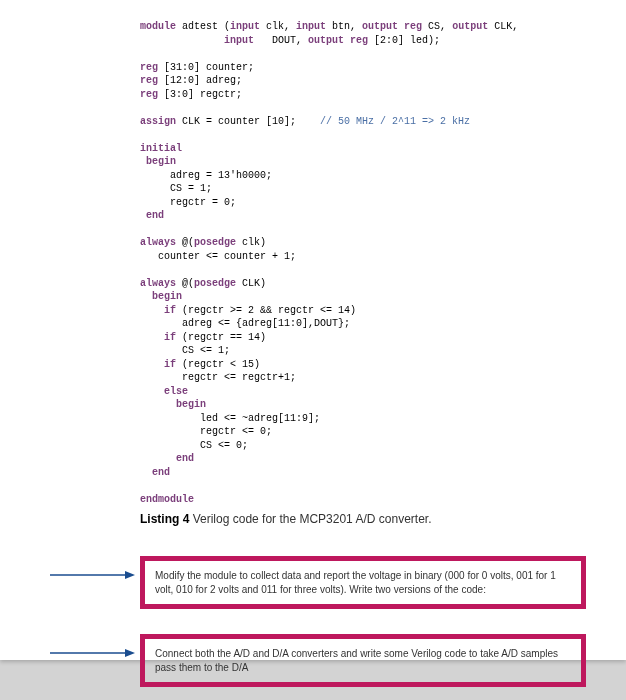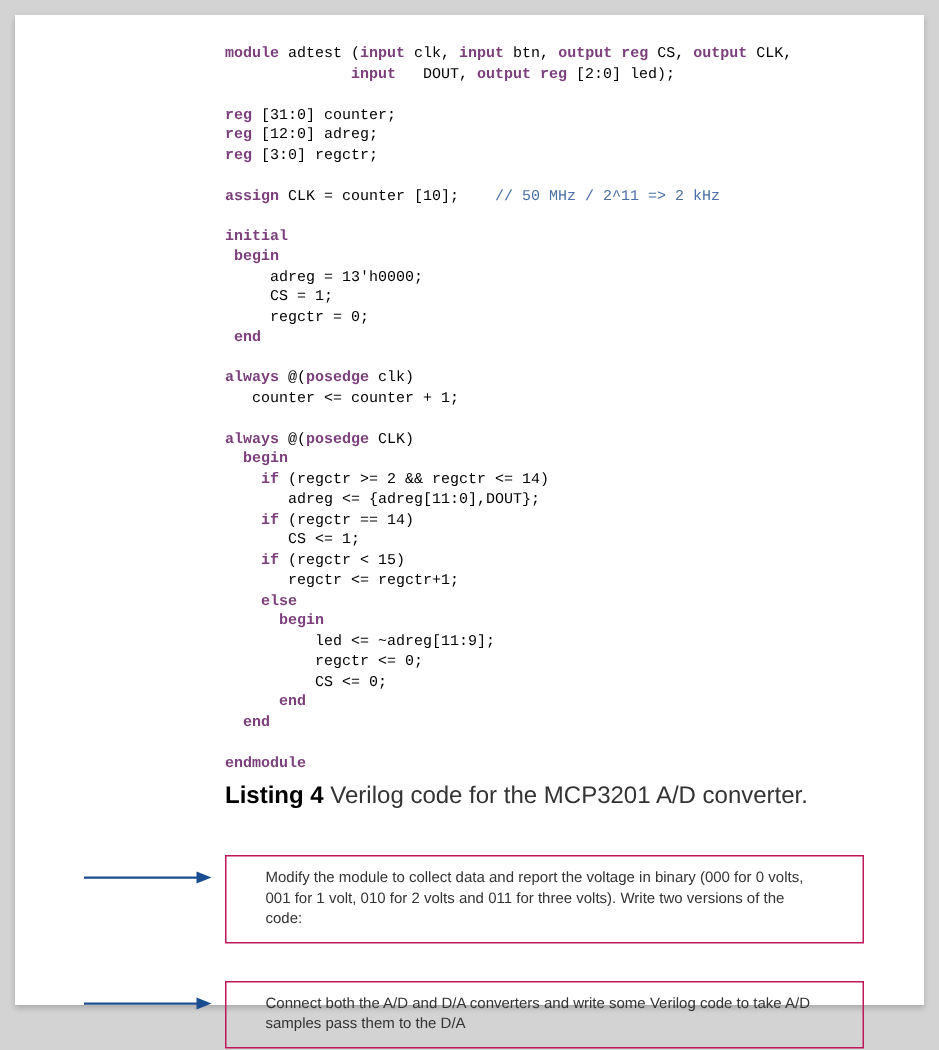--- a/index.html
+++ b/index.html
@@ -6,46 +6,45 @@
     margin: 0;
     padding: 0;
     background: #d3d3d3;
     font-family: Arial, sans-serif;
     width: 626px;
     height: 700px;
     overflow: hidden;
   }
   .page {
     background: #ffffff;
-    margin: 10px;
     padding: 20px 40px 20px 140px;
     height: 660px;
     box-sizing: border-box;
     box-shadow: 0 2px 4px rgba(0,0,0,0.2);
     position: relative;
   }
   pre.code {
     font-family: 'Courier New', monospace;
     font-size: 10px;
     line-height: 1.35;
     margin: 0 0 6px 0;
     white-space: pre;
     color: #000;
   }
   .kw { color: #7b3f7b; font-weight: bold; }
   .blue { color: #4a6fa5; }
   .caption {
-    font-size: 16px;
+    font-size: 12px;
     color: #333;
     margin-bottom: 30px;
   }
   .caption b { color: #000; }
   .task-box {
-    border: 1px solid #be185d;
-    padding: 8px 26px;
+    border: 5px solid #be185d;
+    padding: 8px 10px;
     font-size: 10px;
     line-height: 1.35;
     color: #333;
     margin-bottom: 25px;
     position: relative;
   }
   .arrow {
     position: absolute;
     left: -95px;
     top: 8px;

